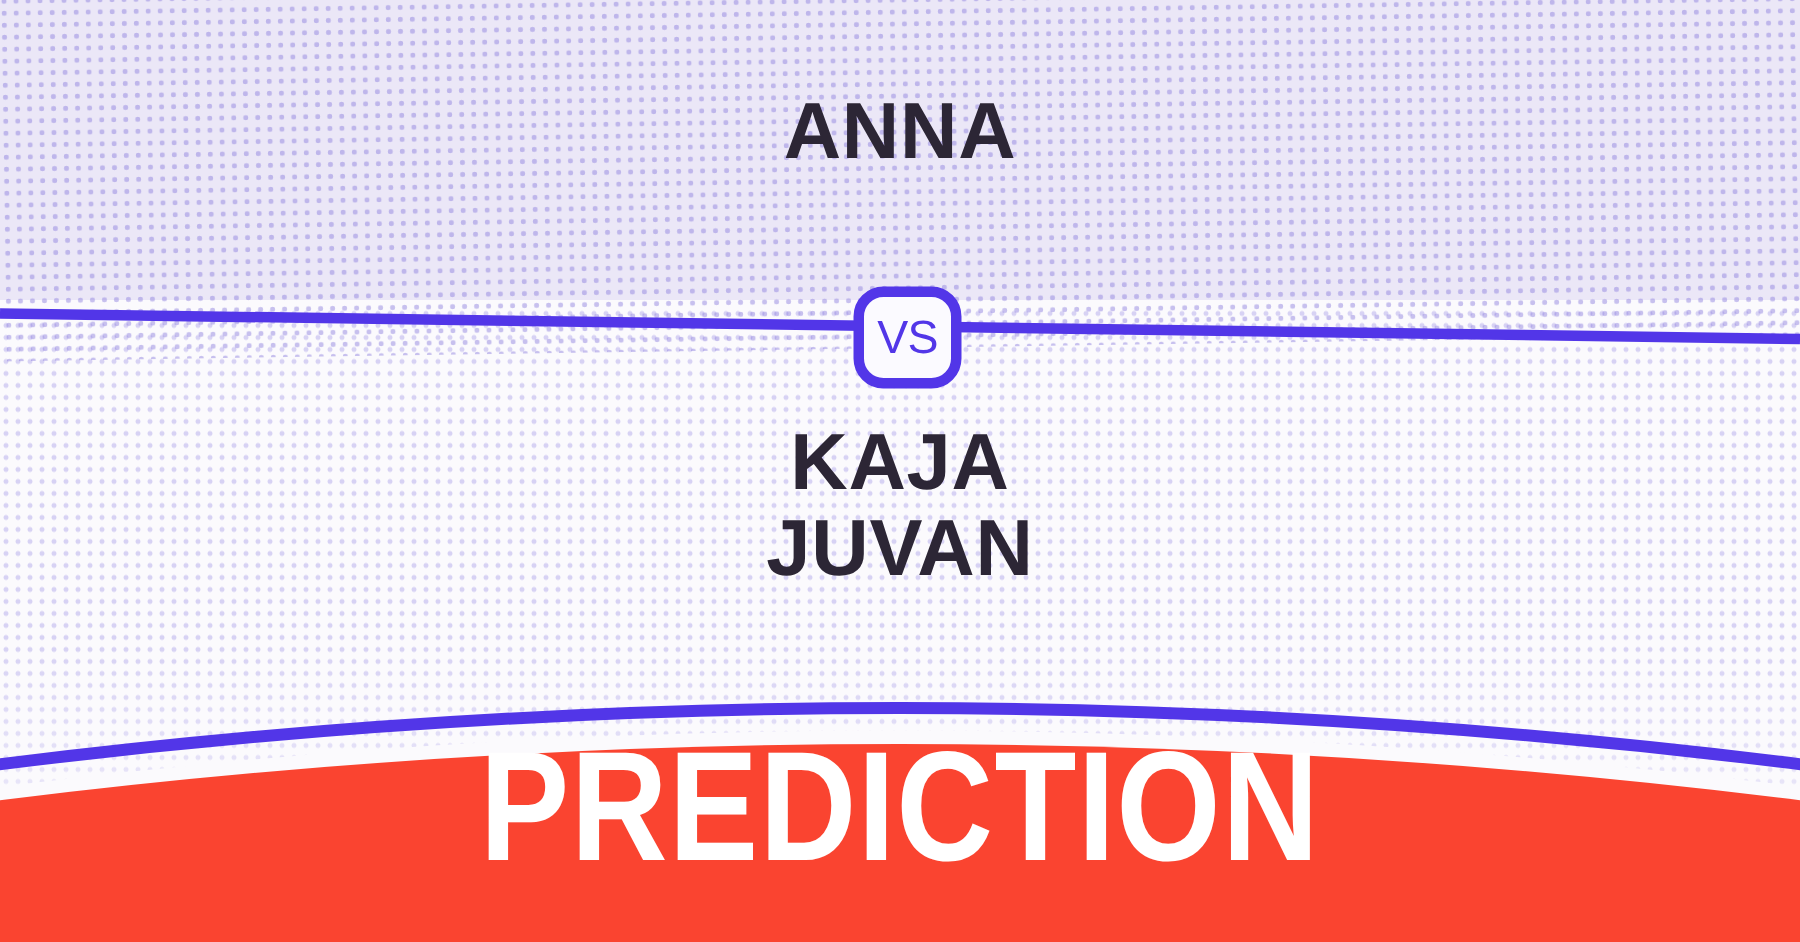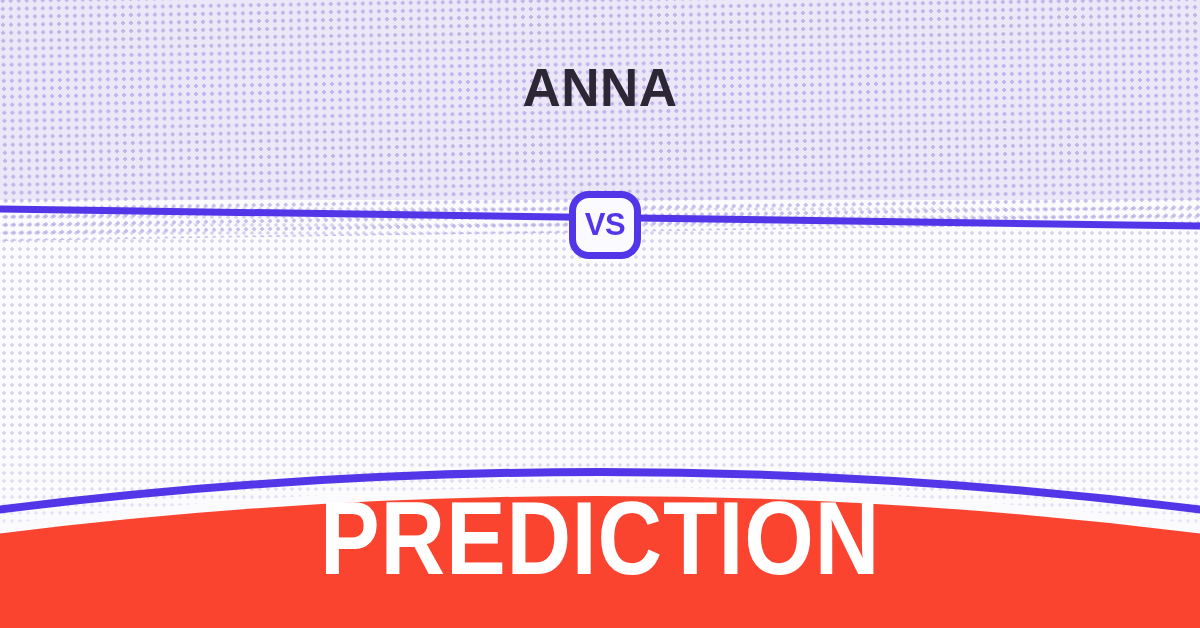--- a/index.html
+++ b/index.html
@@ -92,21 +92,21 @@
     box-sizing: border-box;
     border: 7px solid #5236e8;
     border-radius: 20px;
     background: #fbfaff;
     display: flex;
     align-items: center;
     justify-content: center;
   }
   .vs-badge-text {
     font-family: "Liberation Sans", sans-serif;
-    font-weight: 700;
+    font-weight: 400;
     font-size: 31px;
     letter-spacing: -0.5px;
     color: #5236e8;
     line-height: 1;
     transform: translateY(-1px);
   }
 
   
   .name-block {
     position: absolute;
@@ -164,16 +164,20 @@
   </svg>
 
   <div class="name-block name-top">
     <span class="name-line">ANNA</span>
   </div>
 
   <div class="vs-badge">
     <span class="vs-badge-text">VS</span>
   </div>
 
+  <div class="name-block name-bottom">
+    <span class="name-line">KAJA</span>
+    <span class="name-line">JUVAN</span>
+  </div>
 
   <div class="prediction">PREDICTION</div>
 
 </div>
 
 </body></html>

